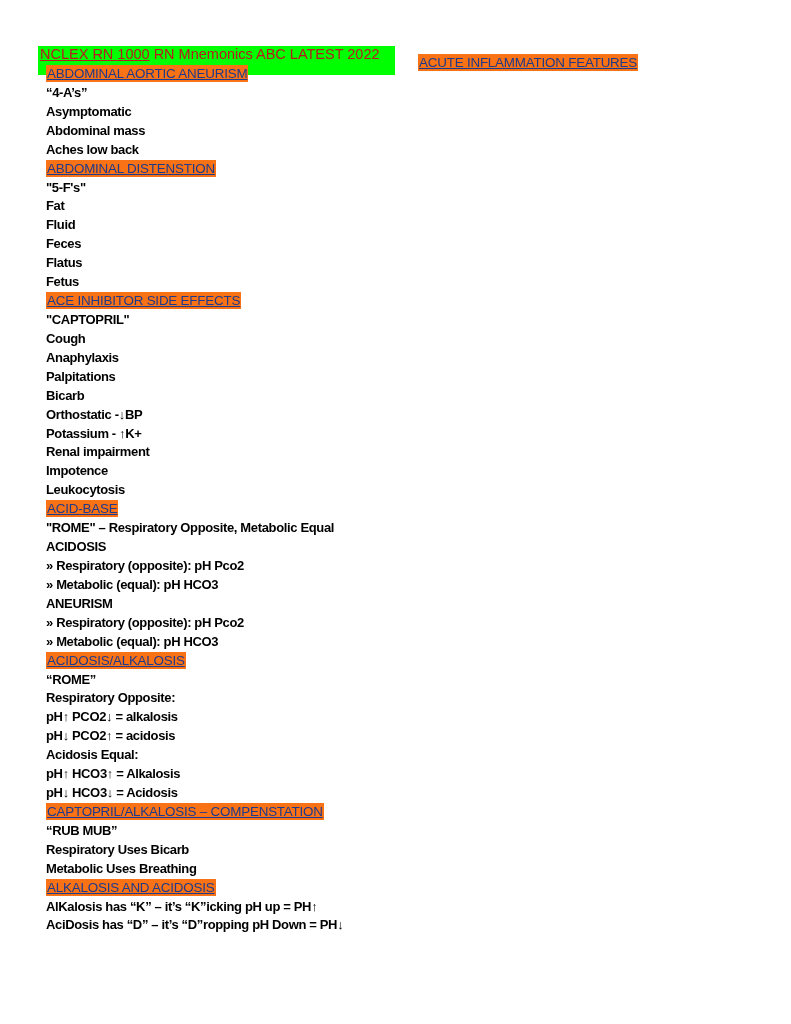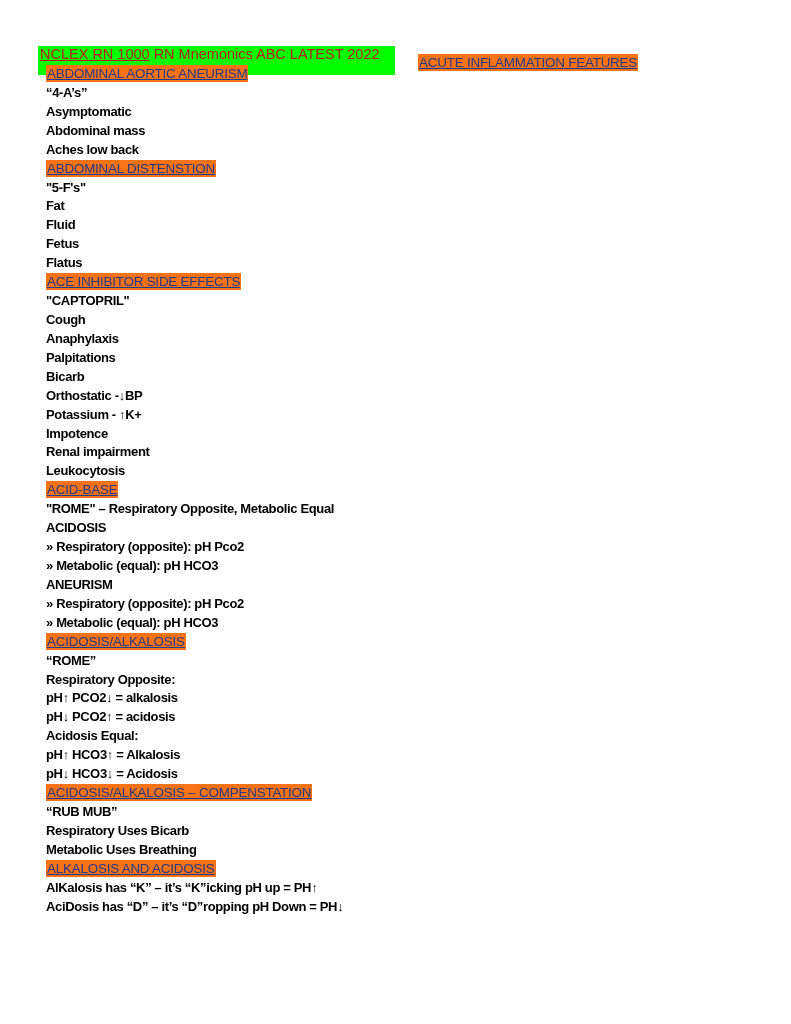--- a/index.html
+++ b/index.html
@@ -36,54 +36,55 @@
   <div class="heading-wrap"><span class="heading">ABDOMINAL AORTIC ANEURISM</span></div>
   <div class="line">“4-A’s”</div>
   <div class="line">Asymptomatic</div>
   <div class="line">Abdominal mass</div>
   <div class="line">Aches low back</div>
 
   <div class="heading-wrap"><span class="heading">ABDOMINAL DISTENSTION</span></div>
   <div class="line">"5-F's"</div>
   <div class="line">Fat</div>
   <div class="line">Fluid</div>
+  <div class="line">Feces</div>
+  <div class="line">Flatus</div>
   <div class="line">Fetus</div>
-  <div class="line">Flatus</div>
 
   <div class="heading-wrap"><span class="heading">ACE INHIBITOR SIDE EFFECTS</span></div>
   <div class="line">"CAPTOPRIL"</div>
   <div class="line">Cough</div>
   <div class="line">Anaphylaxis</div>
   <div class="line">Palpitations</div>
   <div class="line">Bicarb</div>
   <div class="line">Orthostatic -↓BP</div>
   <div class="line">Potassium - ↑K+</div>
+  <div class="line">Renal impairment</div>
   <div class="line">Impotence</div>
-  <div class="line">Renal impairment</div>
   <div class="line">Leukocytosis</div>
 
   <div class="heading-wrap"><span class="heading">ACID-BASE</span></div>
   <div class="line">"ROME" – Respiratory Opposite, Metabolic Equal</div>
   <div class="line">ACIDOSIS</div>
   <div class="line">» Respiratory (opposite): pH Pco2</div>
   <div class="line">» Metabolic (equal): pH HCO3</div>
   <div class="line">ANEURISM</div>
   <div class="line">» Respiratory (opposite): pH Pco2</div>
   <div class="line">» Metabolic (equal): pH HCO3</div>
 
   <div class="heading-wrap"><span class="heading">ACIDOSIS/ALKALOSIS</span></div>
   <div class="line">“ROME”</div>
   <div class="line">Respiratory Opposite:</div>
   <div class="line">pH↑ PCO2↓ = alkalosis</div>
   <div class="line">pH↓ PCO2↑ = acidosis</div>
   <div class="line">Acidosis Equal:</div>
   <div class="line">pH↑ HCO3↑ = Alkalosis</div>
   <div class="line">pH↓ HCO3↓ = Acidosis</div>
 
-  <div class="heading-wrap"><span class="heading">ACIDOSIS/ALKALOSIS – COMPENSTATION</span></div>
+  <div class="heading-wrap"><span class="heading">CAPTOPRIL/ALKALOSIS – COMPENSTATION</span></div>
   <div class="line">“RUB MUB”</div>
   <div class="line">Respiratory Uses Bicarb</div>
   <div class="line">Metabolic Uses Breathing</div>
 
   <div class="heading-wrap"><span class="heading">ALKALOSIS AND ACIDOSIS</span></div>
   <div class="line">AlKalosis has “K” – it’s “K”icking pH up = PH↑</div>
   <div class="line">AciDosis has “D” – it’s “D”ropping pH Down = PH↓</div>
 </div>
 
 <div class="col-right">

